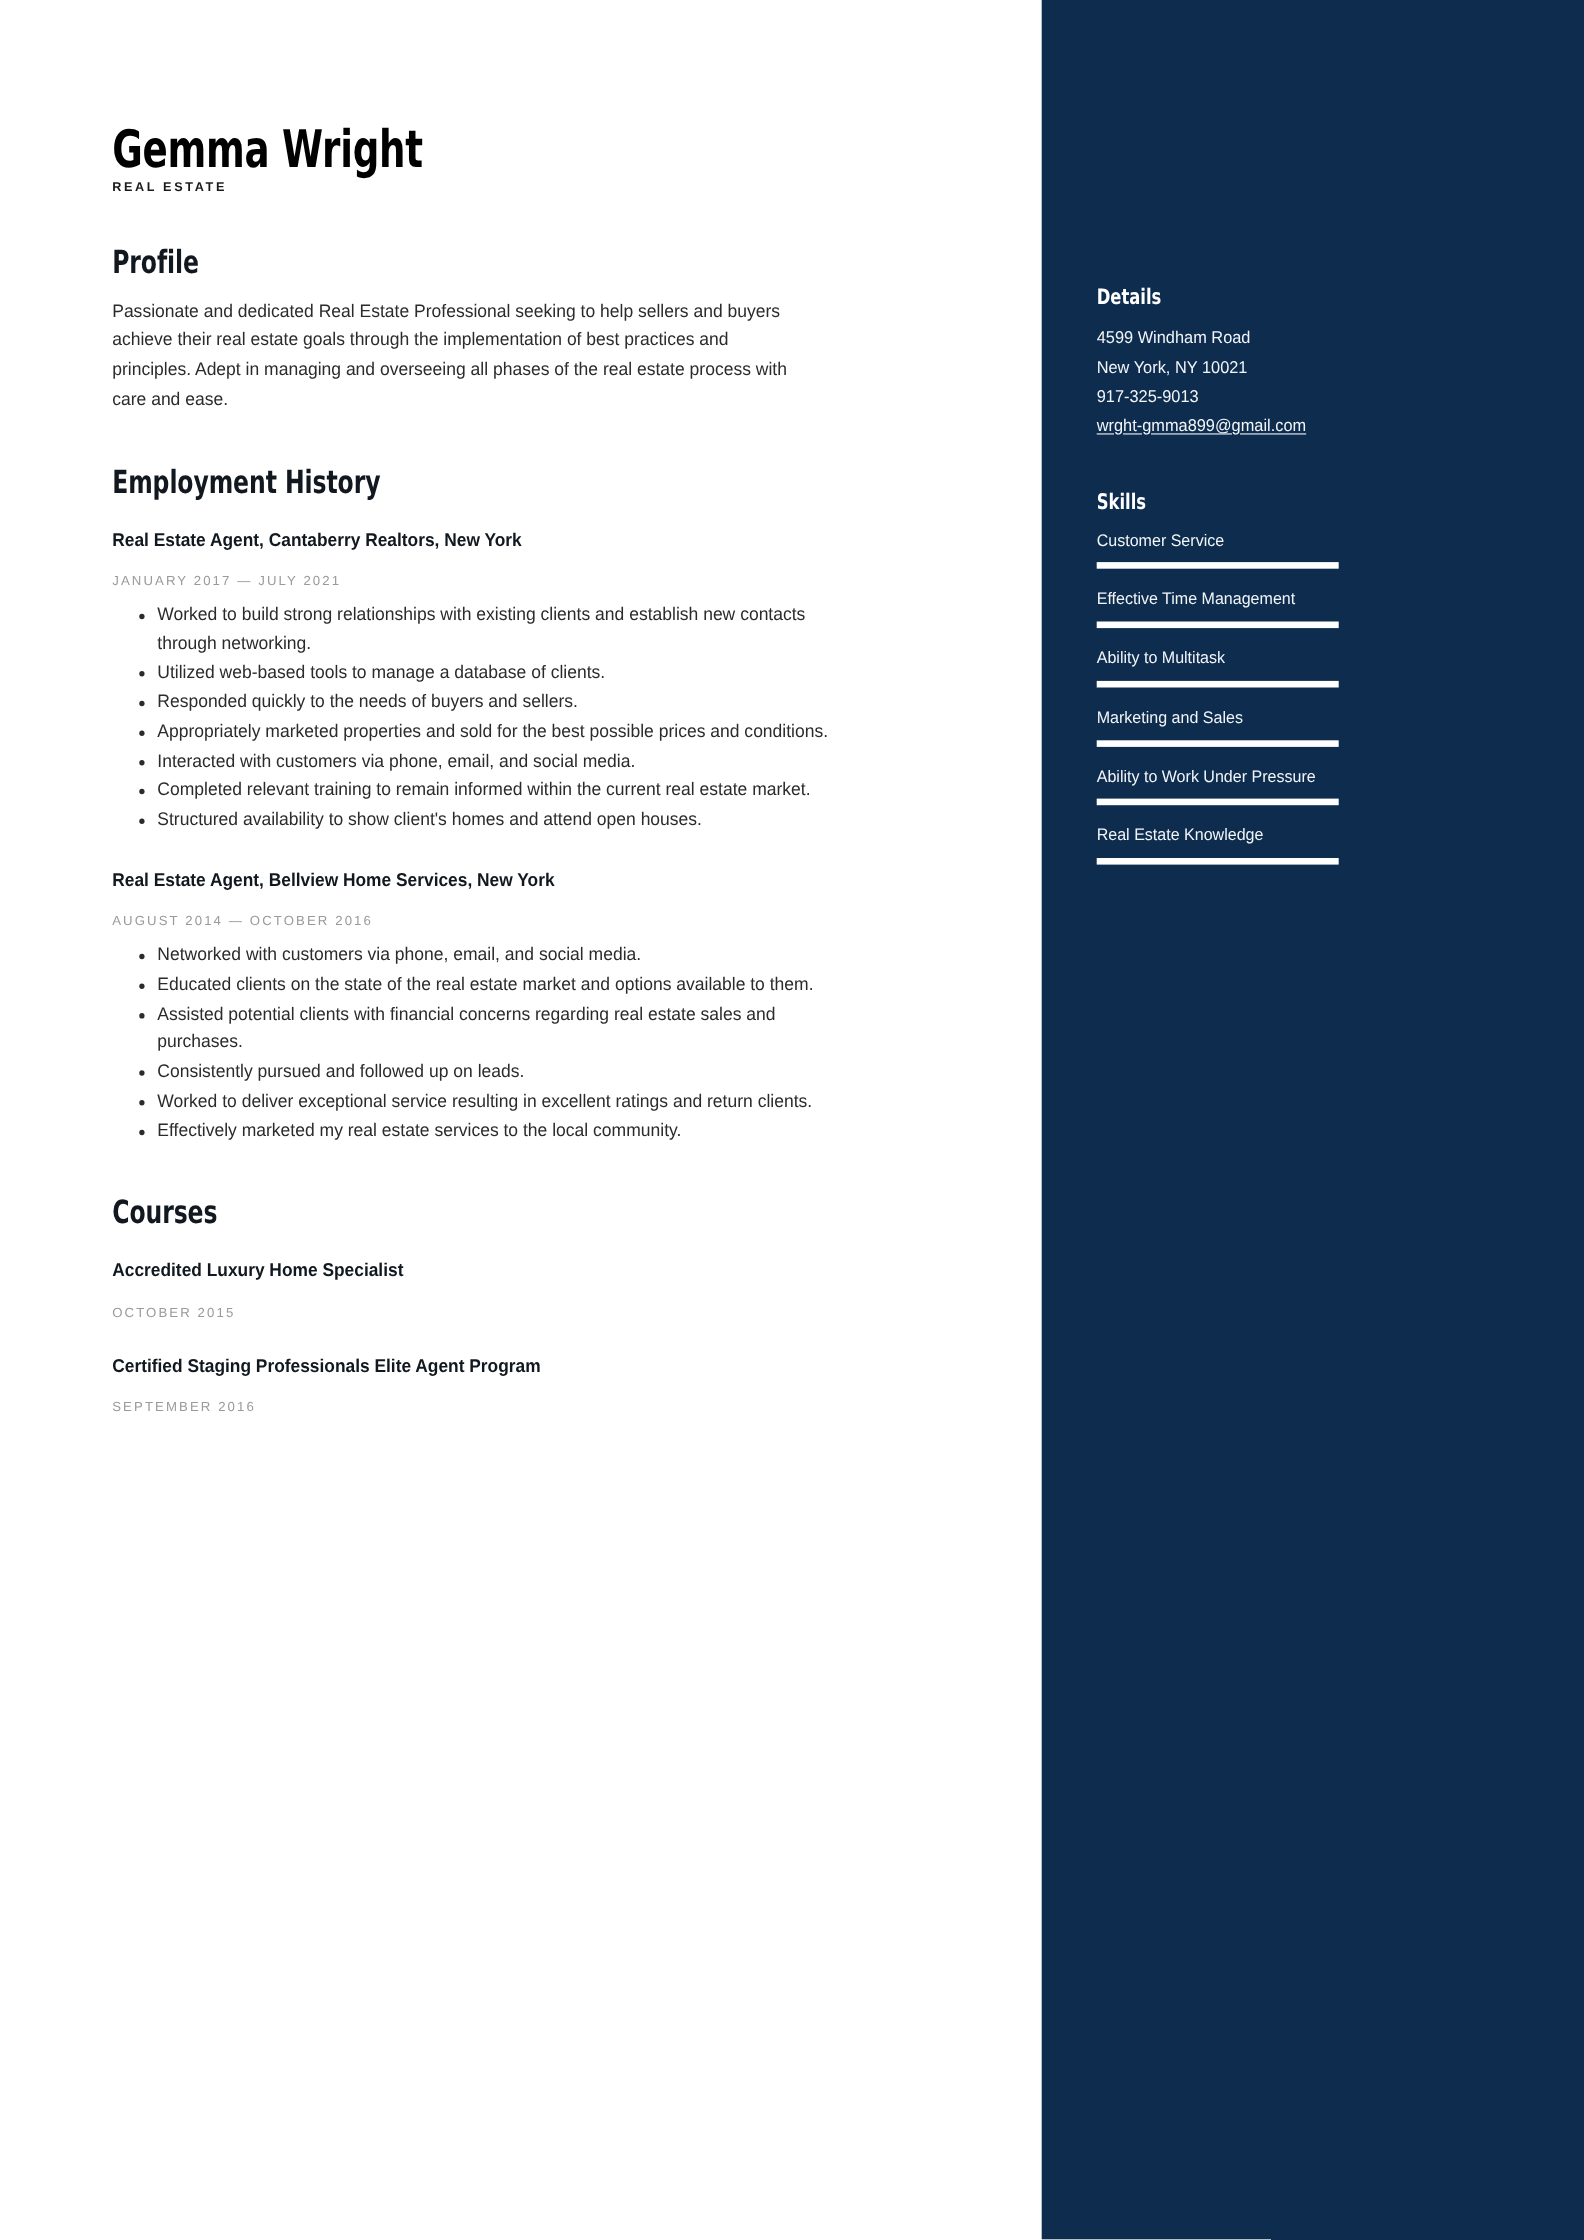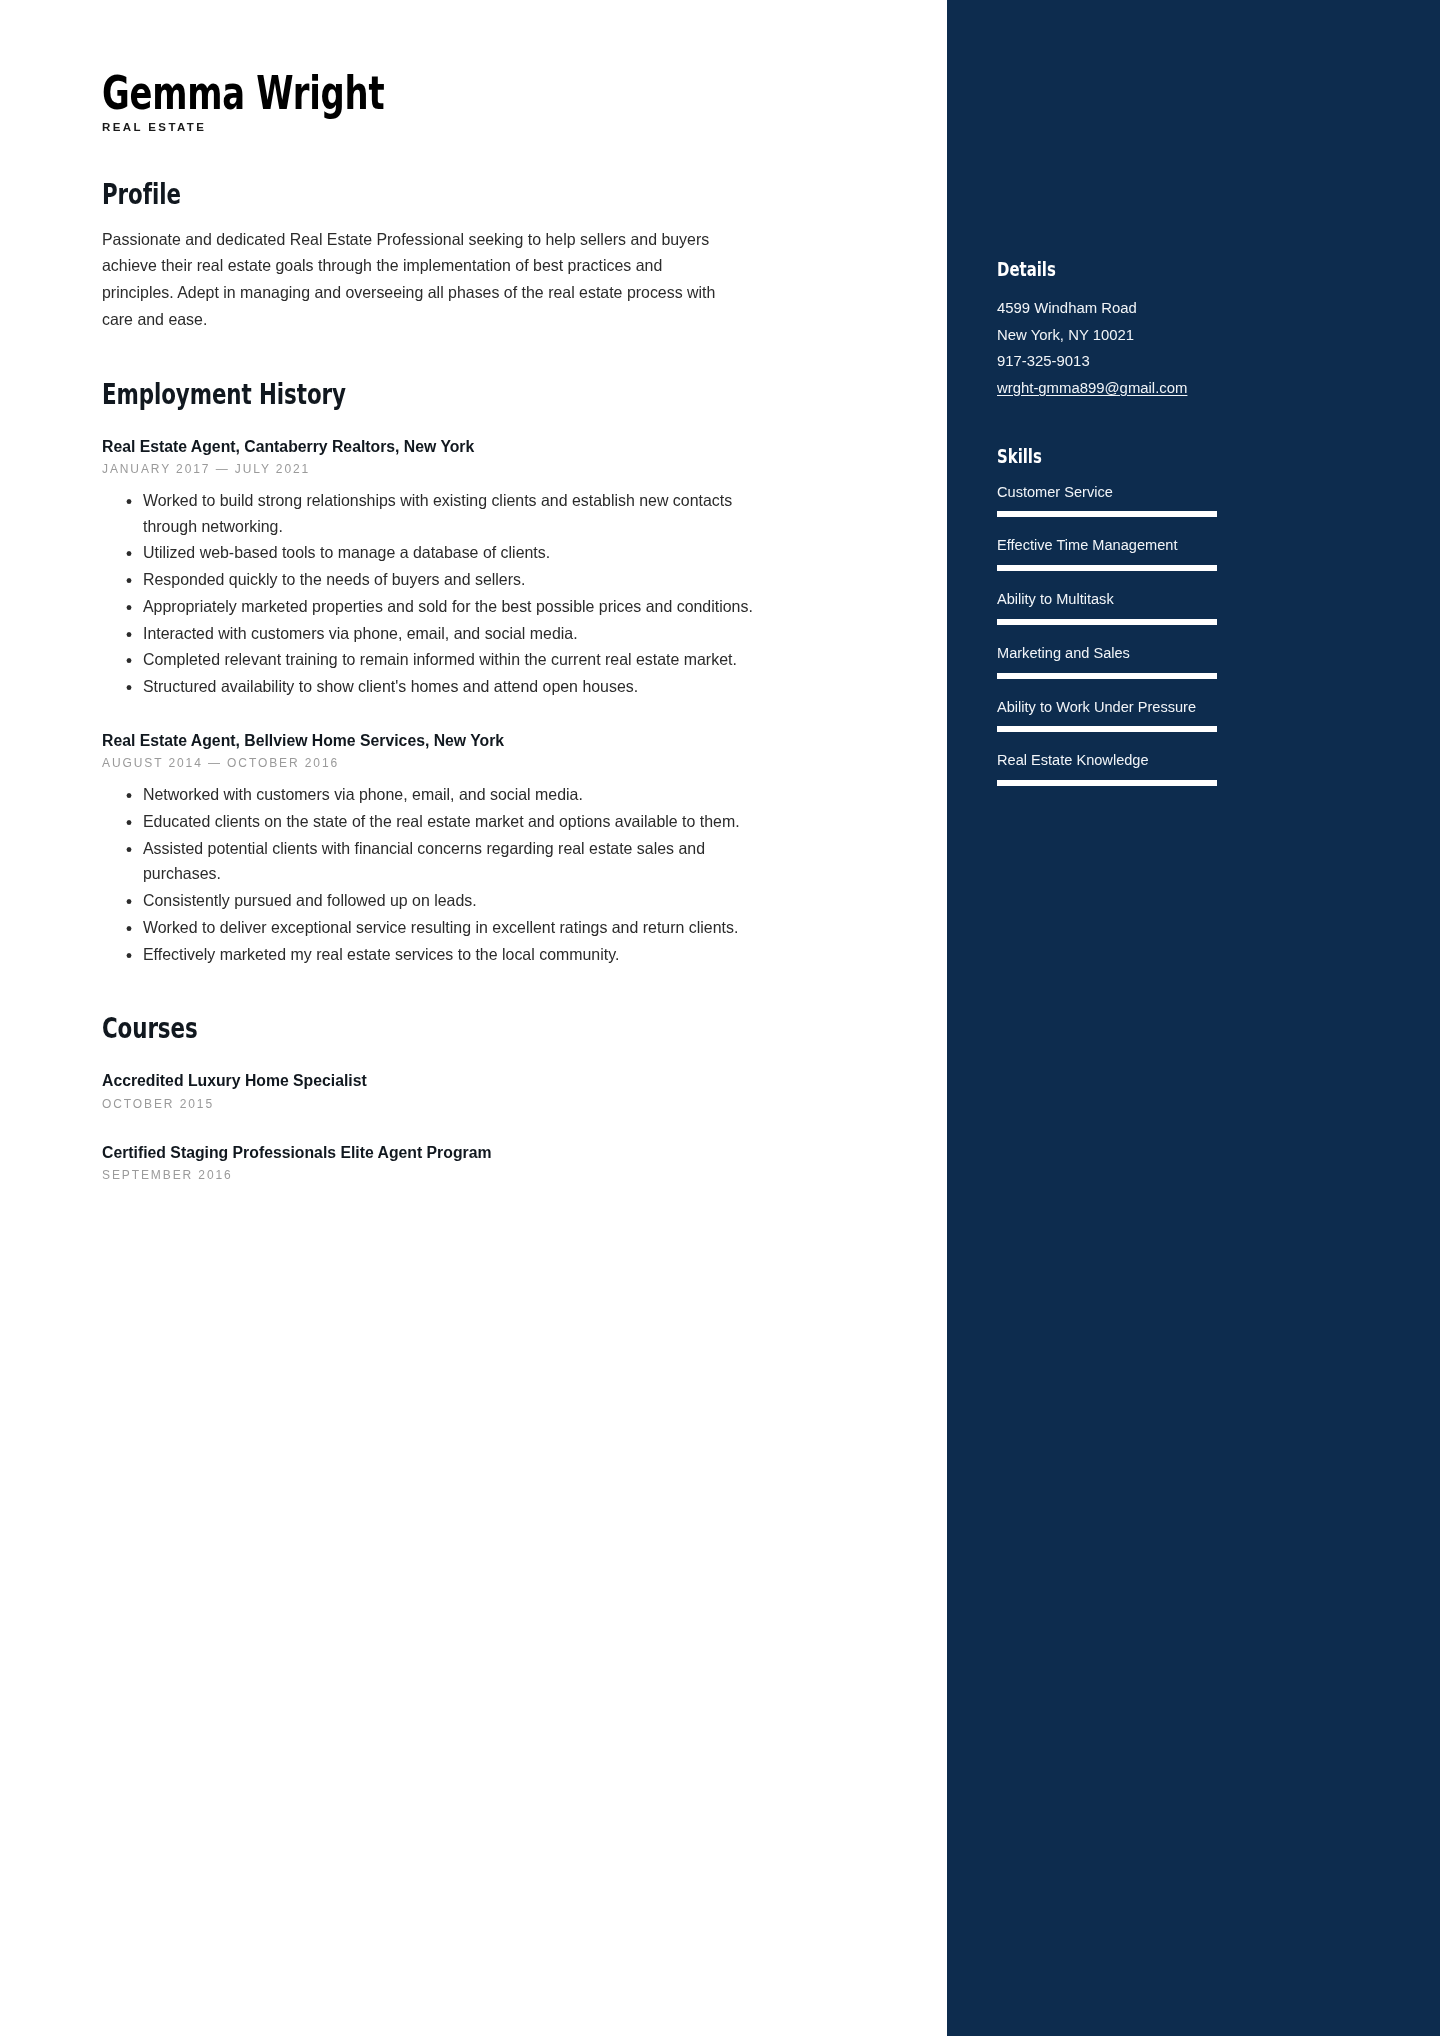--- a/index.html
+++ b/index.html
@@ -20,21 +20,21 @@
     position: relative;
     width: 1440px;
     height: 2036px;
     display: flex;
     background: #ffffff;
   }
 
   
   .main-col {
     width: 975px;
-    padding: 68px 0 0 102px;
+    padding: 112px 0 0 102px;
     background: #ffffff;
   }
 
   .main-inner { width: 800px; }
 
   .name {
     font-family: "DejaVu Sans Condensed", "Liberation Sans Narrow", "Liberation Sans", sans-serif;
     font-weight: 700;
     font-size: 47px;
     line-height: 1.08;
@@ -84,21 +84,21 @@
     font-weight: 700;
     font-size: 16.8px;
     line-height: 1.45;
     color: #11181f;
     transform: scaleX(0.94);
     transform-origin: left top;
     width: 660px;
   }
 
   .entry-date {
-    margin-top: 3px;
+    margin-top: 18px;
     font-size: 12px;
     letter-spacing: 1.9px;
     color: #9a9a9a;
     text-transform: uppercase;
   }
 
   ul.bullets {
     margin: 12px 0 0 0;
     padding-left: 41px;
     list-style: none;

